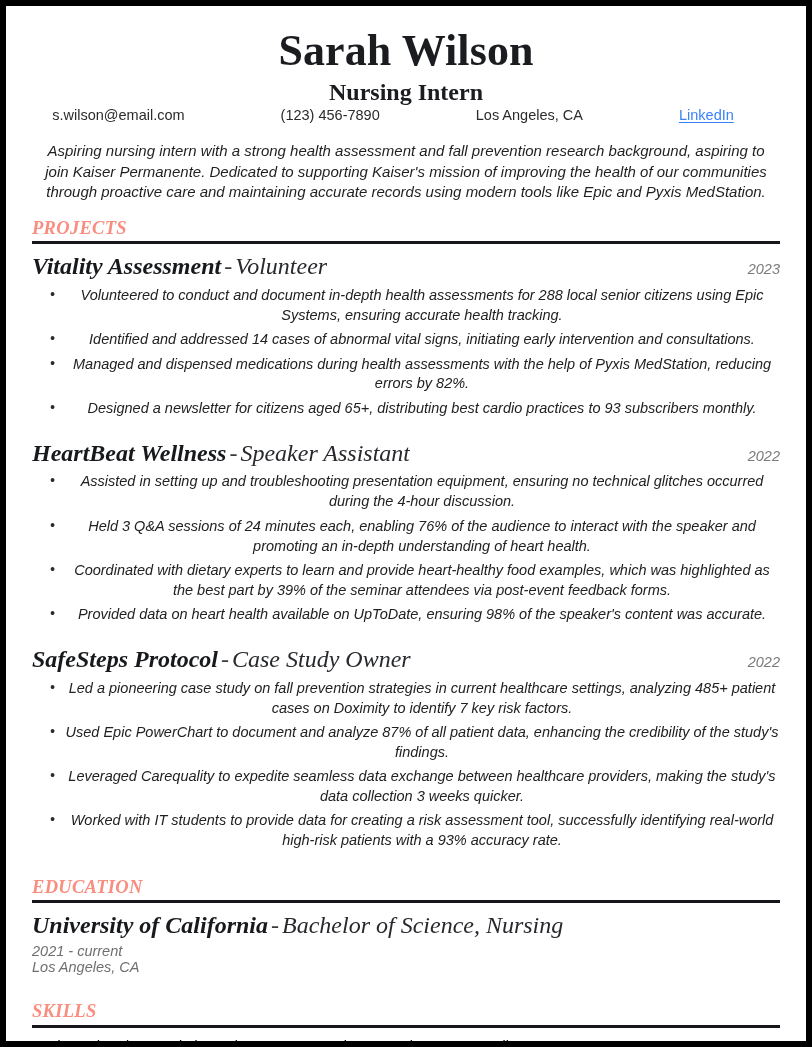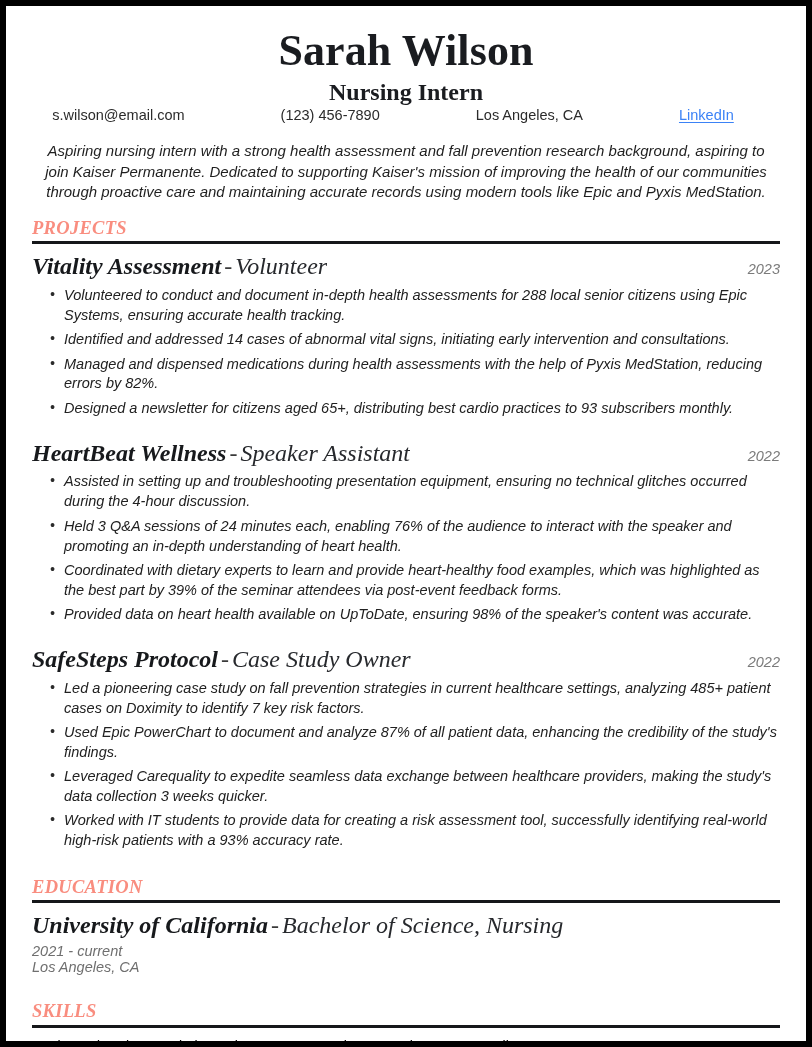--- a/index.html
+++ b/index.html
@@ -146,20 +146,21 @@
     margin: 5px 0 0 0;
     padding: 0;
   }
   .bullets li {
     position: relative;
     padding-left: 32px;
     margin-bottom: 4.5px;
     font-size: 14.5px;
     line-height: 1.37;
     color: #212121;
+    text-align: center;
   }
   .bullets li::before {
     content: "\2022";
     position: absolute;
     left: 18px;
     top: -1px;
     font-size: 14px;
     color: #2b2b2b;
   }
 

